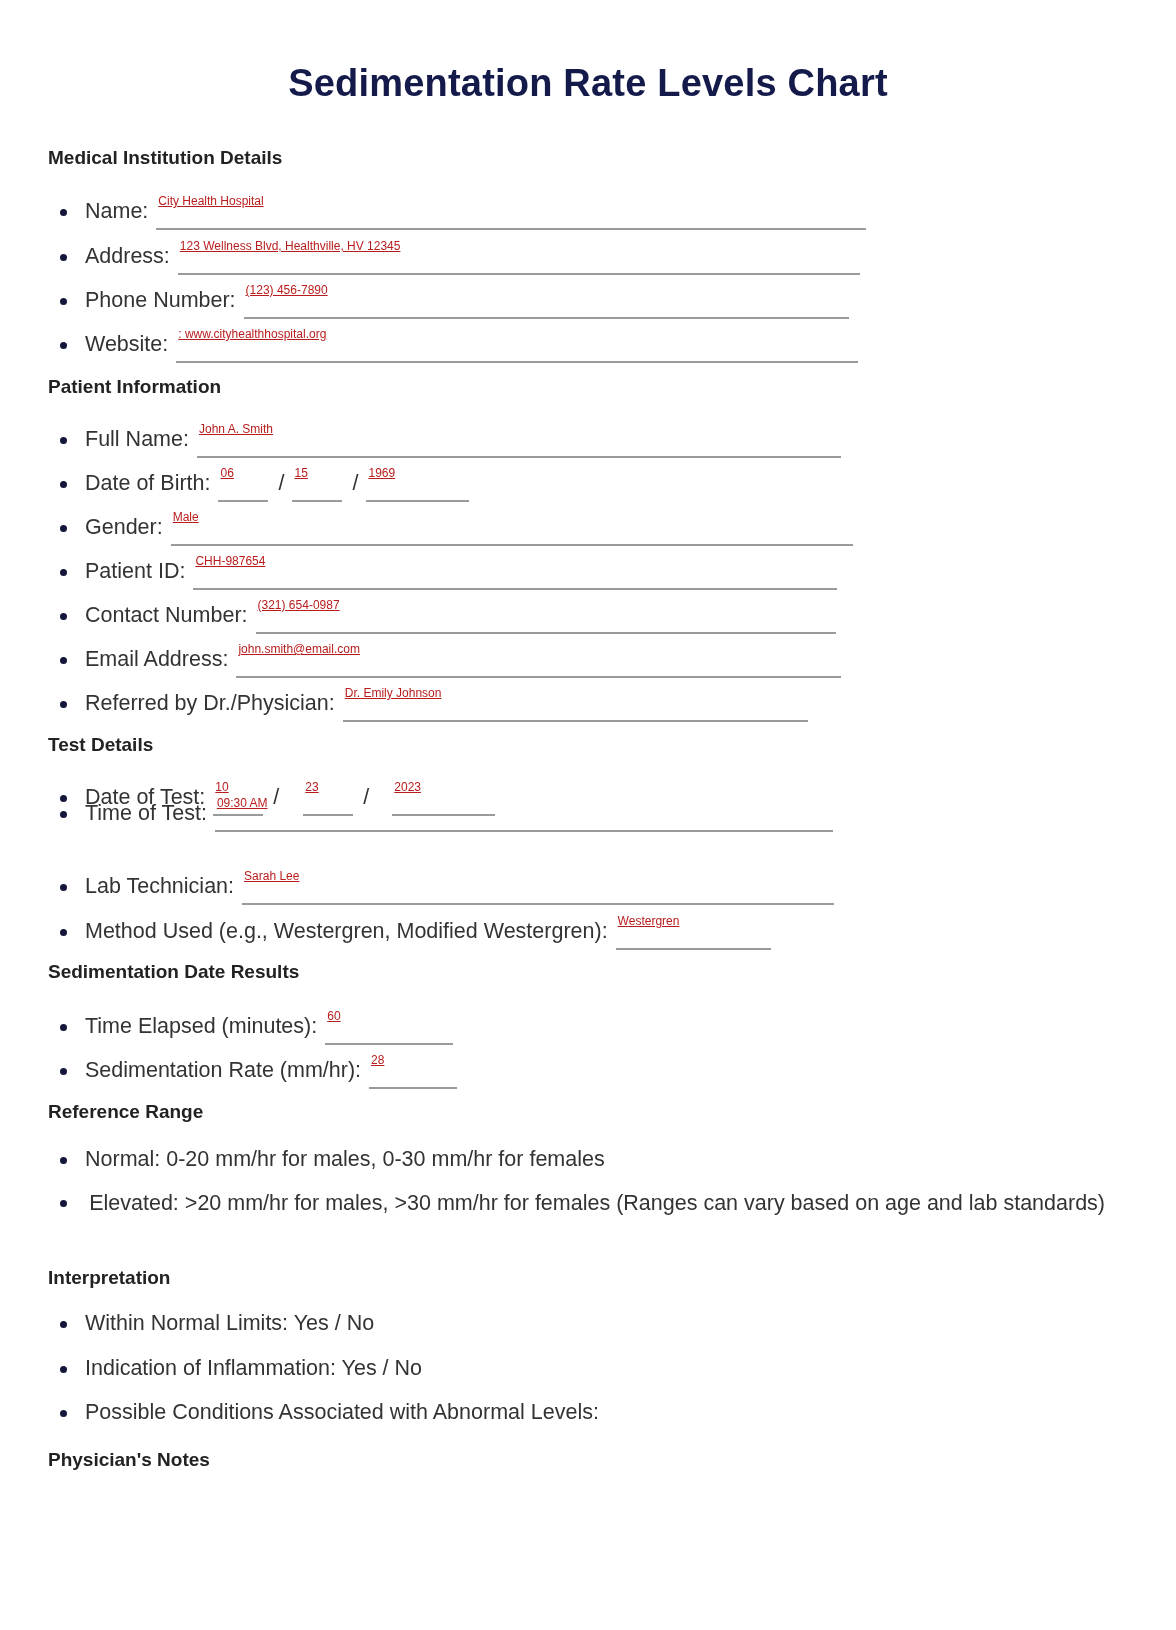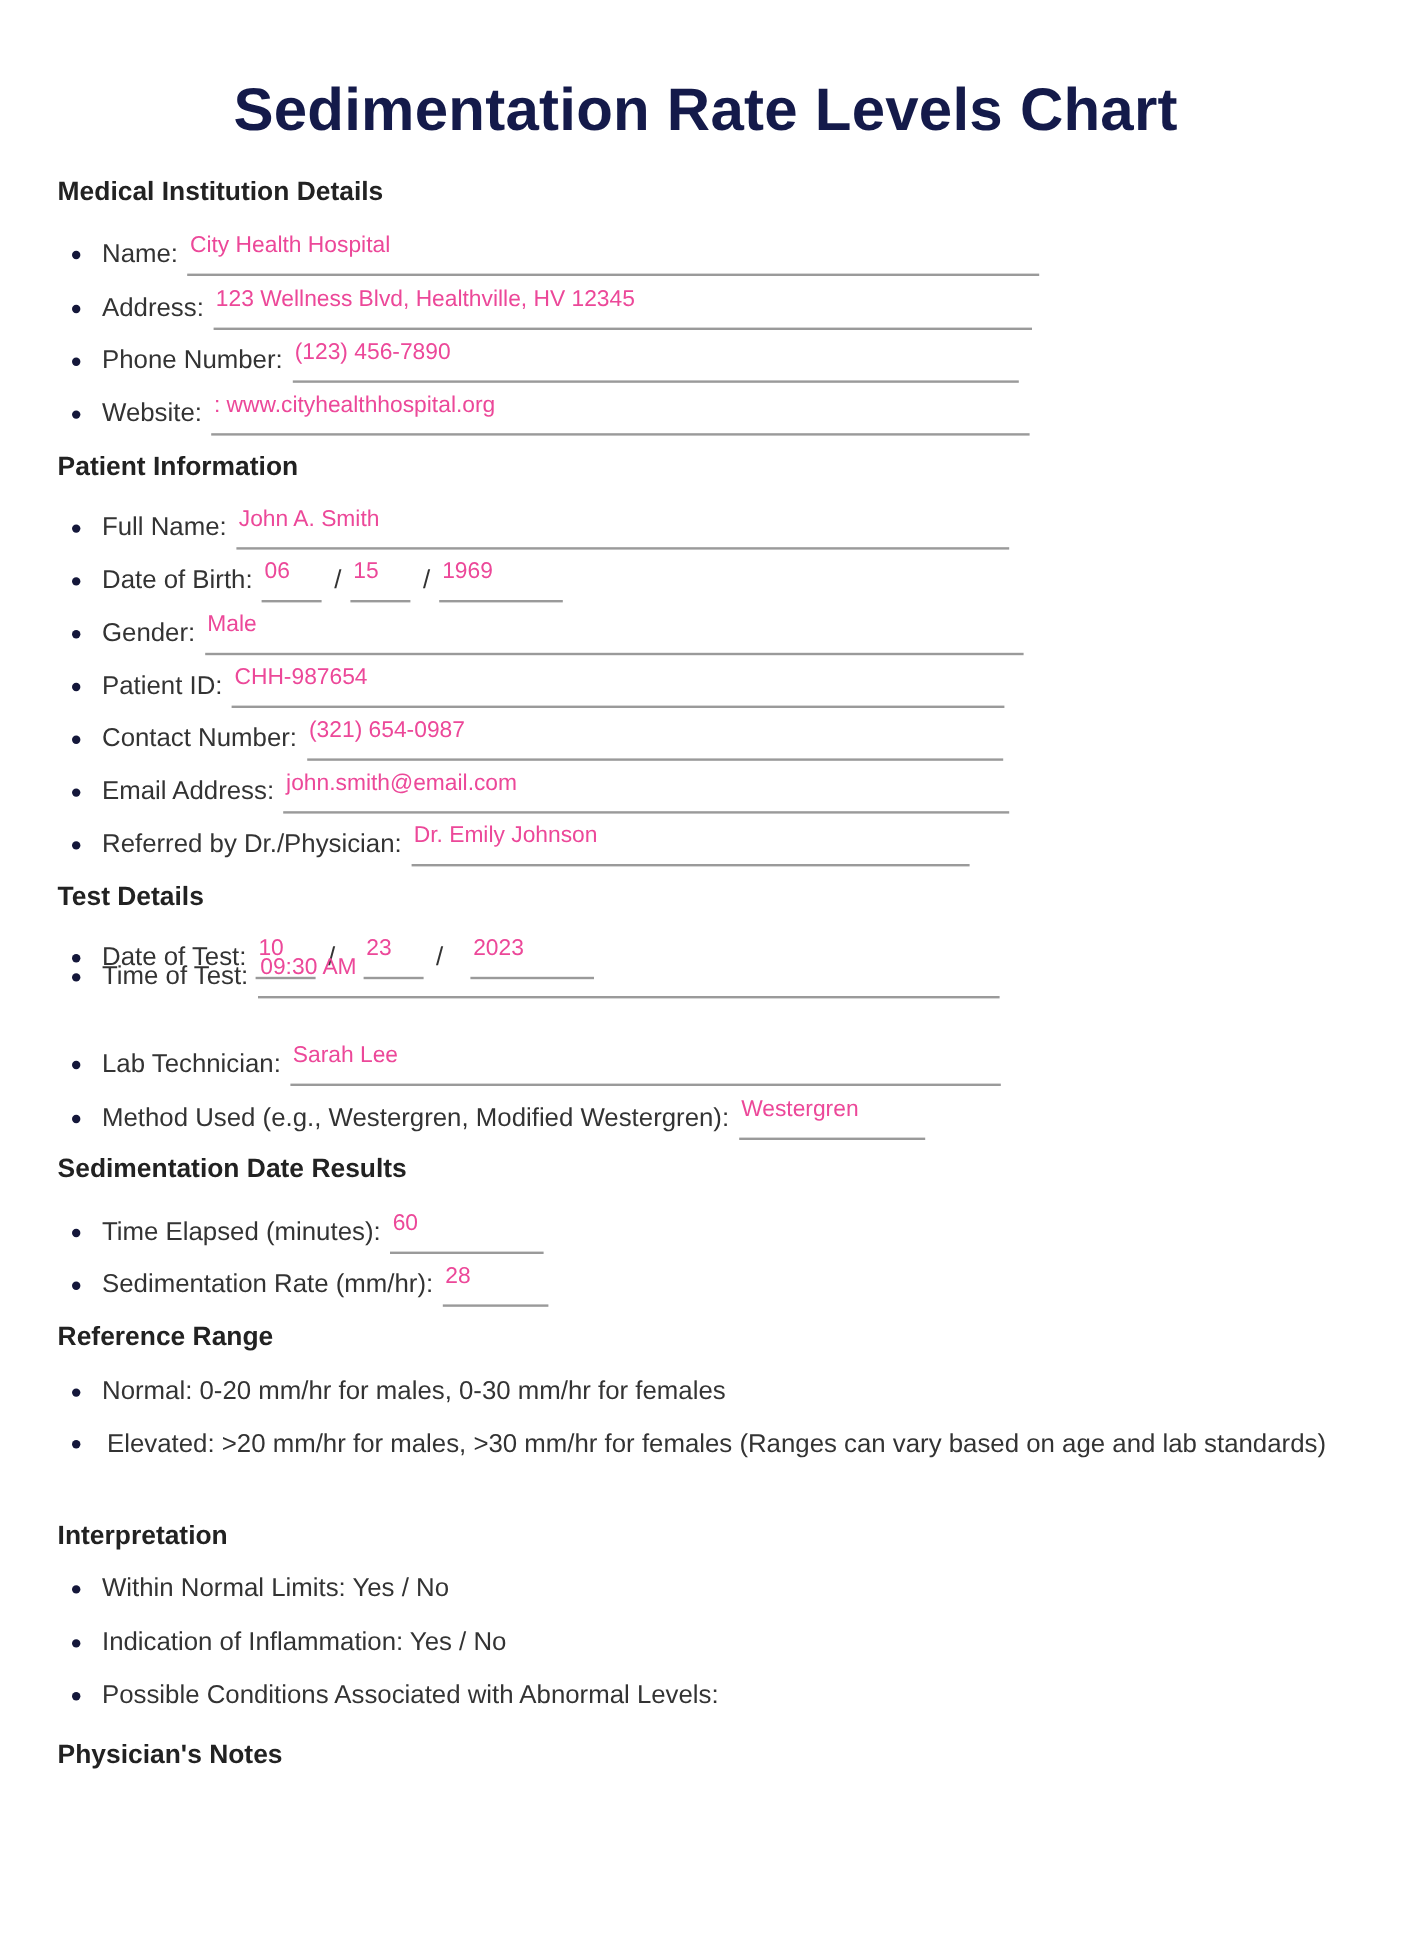--- a/index.html
+++ b/index.html
@@ -2,41 +2,42 @@
 <html><head>
   <meta charset="utf-8">
   <style>
     html, body { margin: 0; padding: 0; background: #ffffff; }
     body {
       width: 1176px; height: 1630px; position: relative; overflow: hidden;
       font-family: "Liberation Sans", sans-serif; color: #2b2b2b;
     }
     .title {
       position: absolute; left: 0; top: 62px; width: 1176px; text-align: center;
-      font-size: 50px; font-weight: bold; color: #141a4a; letter-spacing: 0.2px;
+      font-size: 38px; font-weight: bold; color: #141a4a; letter-spacing: 0.2px;
     }
     .section-heading {
-      position: absolute; left: 48px; font-size: 22px; font-weight: bold; color: #222;
+      position: absolute; left: 48px; font-size: 19px; font-weight: bold; color: #222;
     }
     .item {
       position: absolute; left: 60px; font-size: 21.5px; color: #333; white-space: nowrap;
       display: flex; align-items: flex-end;
     }
     .bullet {
       display: inline-block; width: 7px; height: 7px; border-radius: 50%;
       background: #14173a; margin-right: 18px; margin-bottom: 8px; flex: none;
     }
     .label { display: inline-block; text-align: right; }
     .field {
       display: inline-block; position: relative; margin-left: 8px;
       border-bottom: 2px solid #9a9a9a; height: 30px; top: 6px;
     }
     .field-value {
-      position: absolute; left: 2px; top: -4px; font-size: 19px; color: #ec4899;
+      position: absolute; left: 2px; top: -4px; font-size: 12px; color: #b91c1c;
       white-space: nowrap;
+      text-decoration: underline;
     }
     .sep { display: inline-block; margin: 0 8px 0 10px; }
     .wrap-text { white-space: normal; width: 1020px; line-height: 26px; }
   </style>
 </head>
 <body>
 
 <div class="title">Sedimentation Rate Levels Chart</div>
 
 <div class="section-heading" style="top:147px">Medical Institution Details</div>

